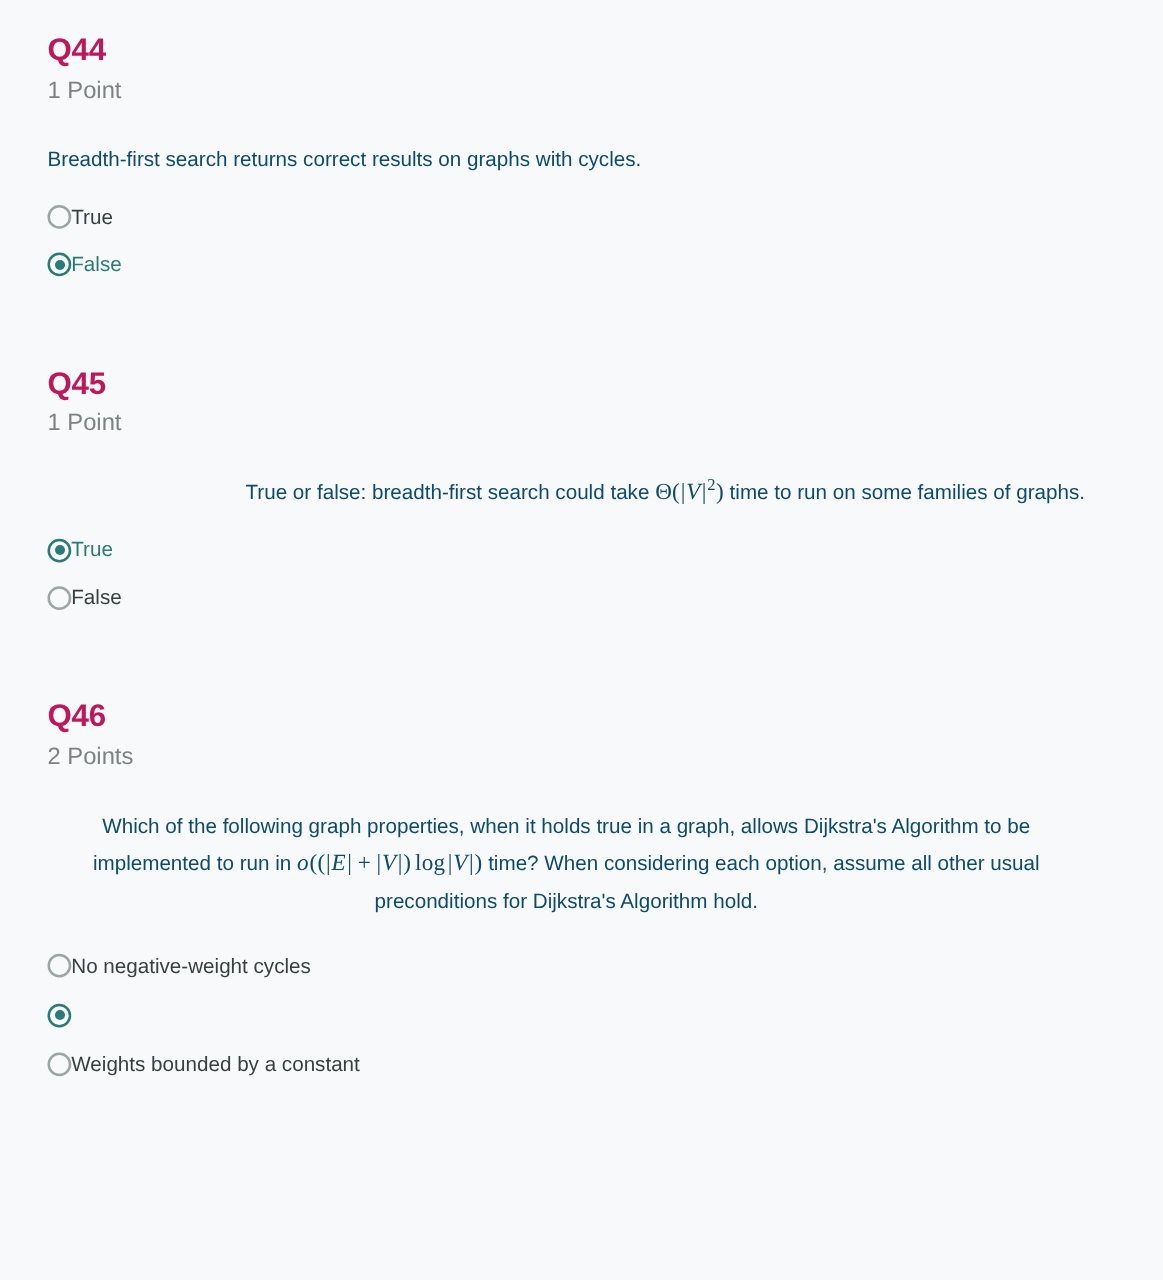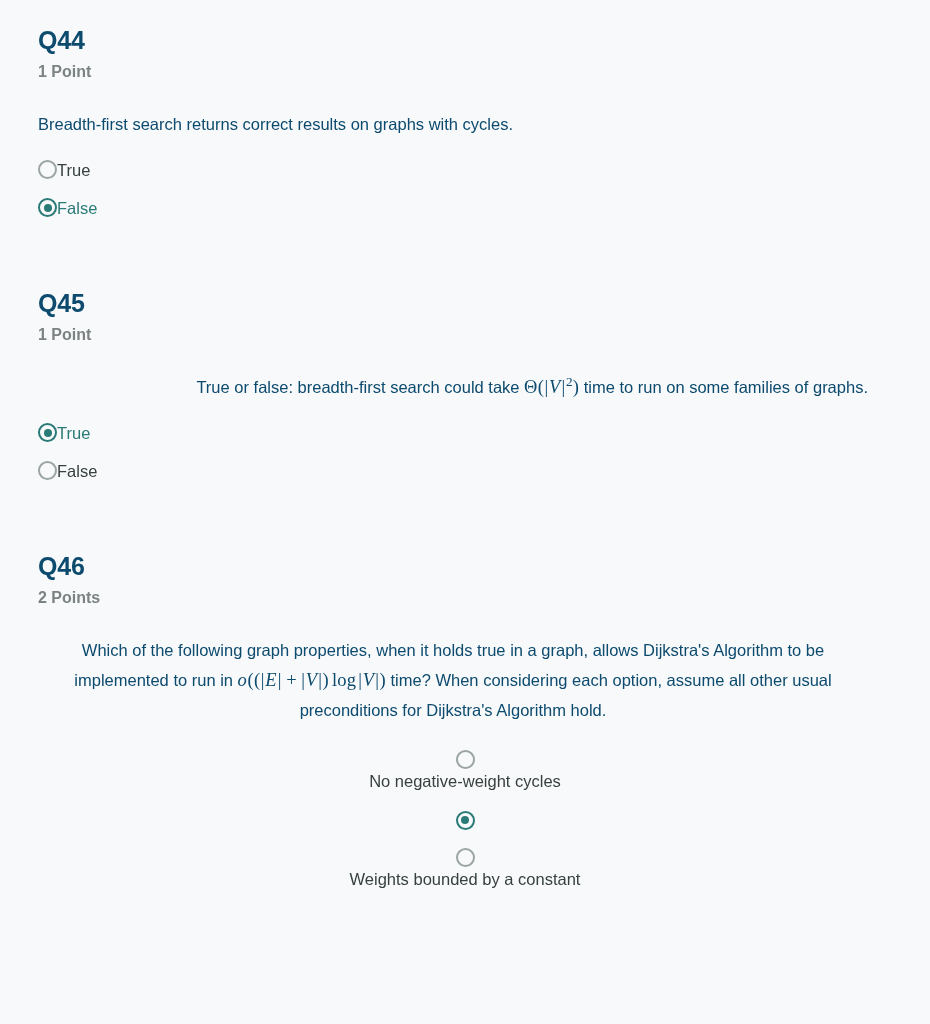--- a/index.html
+++ b/index.html
@@ -29,28 +29,28 @@
     margin-bottom: 62px;
   }
   .question:last-child {
     margin-bottom: 0;
   }
 
   .q-title {
     font-size: 25px;
     font-weight: bold;
     letter-spacing: -0.2px;
-    color: #0c4a6e;
+    color: #be185d;
     line-height: 1.15;
     margin: 0 0 7px 0;
   }
 
   .q-points {
-    font-size: 16px;
-    font-weight: bold;
+    font-size: 19px;
+    font-weight: normal;
     color: #7b8382;
     line-height: 1.2;
     margin: 0 0 28px 0;
   }
 
   .q-prompt {
     font-size: 16.5px;
     line-height: 30px;
     color: #0c4a6e;
     margin: 0 0 12px 0;
@@ -134,21 +134,21 @@
     height: 8px;
     margin: -4px 0 0 -4px;
     border-radius: 50%;
     background: #2a7a77;
   }
 
   
   .q44 .q-prompt { margin-bottom: 12px; }
   .q45 .q-prompt { margin-bottom: 12px; text-align: right; }
   .q46 .q-prompt { margin-bottom: 16px; text-align: center; }
-  .q46 .option { padding: 9px 0; flex-direction: column; }
+  .q46 .option { padding: 9px 0; }
 </style>
 </head>
 <body>
 
 <div class="page">
 
   <section class="question q44">
     <h2 class="q-title">Q44</h2>
     <div class="q-points">1 Point</div>
     <p class="q-prompt">Breadth-first search returns correct results on graphs with cycles.</p>

